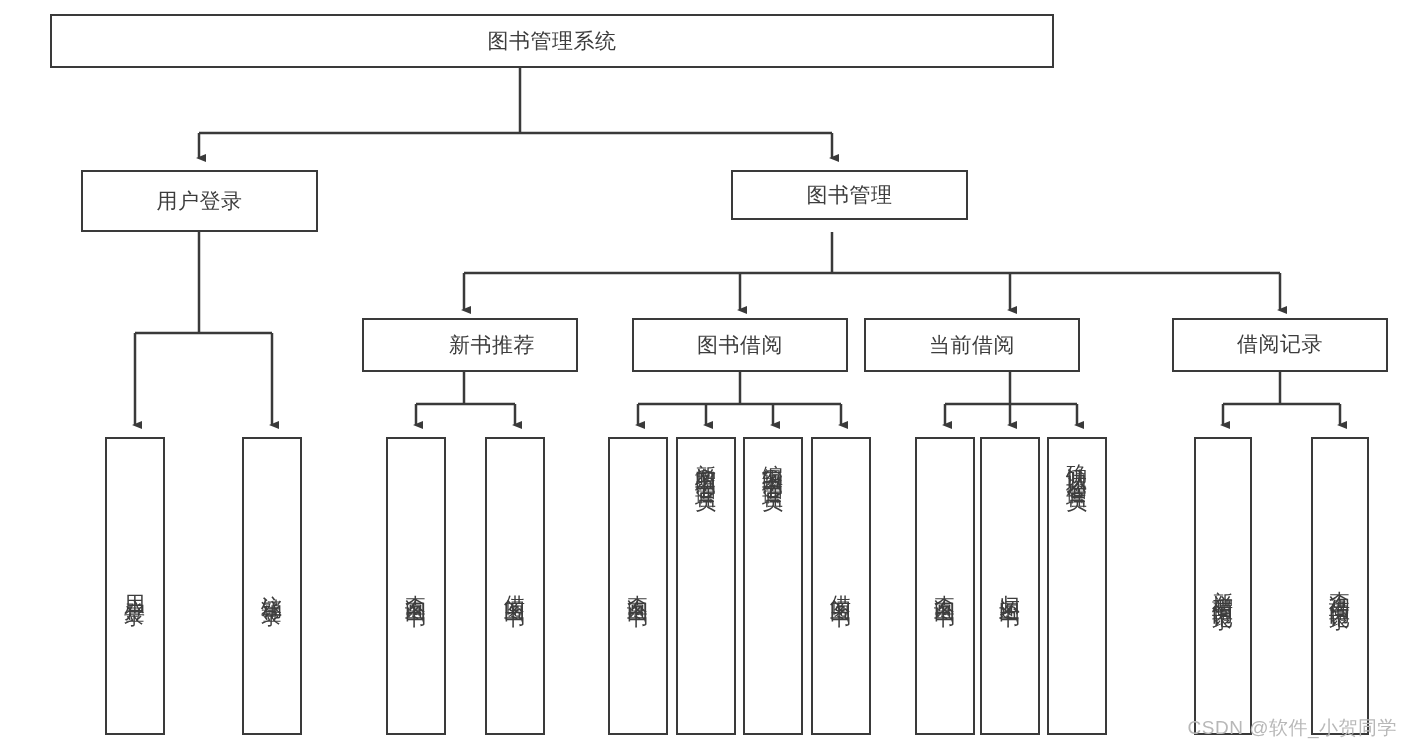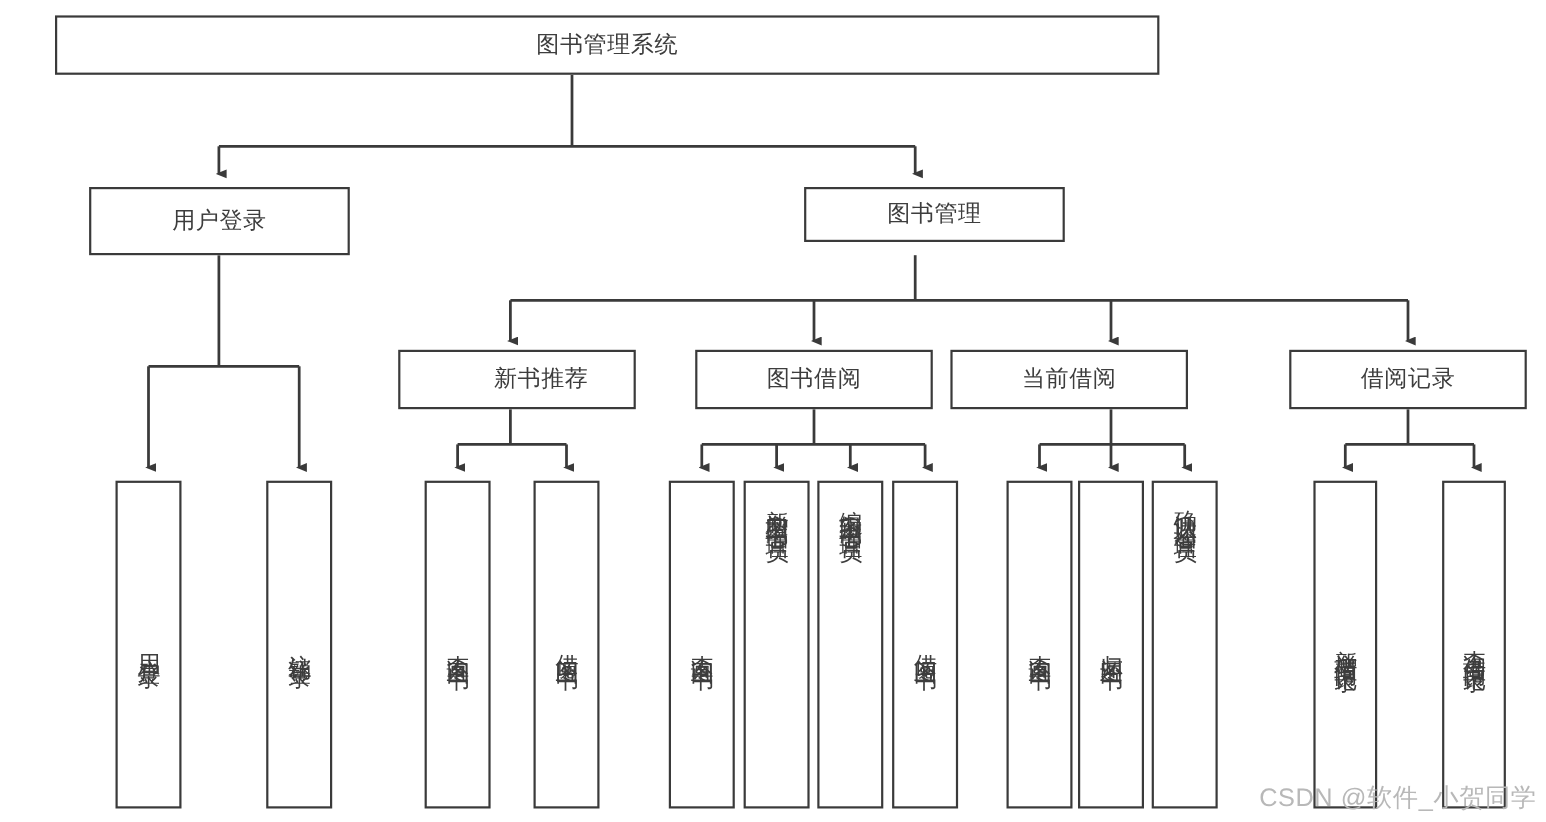--- a/index.html
+++ b/index.html
@@ -65,21 +65,21 @@
     left: 0;
     top: 0;
     width: 1405px;
     height: 747px;
     pointer-events: none;
   }
   .watermark {
     position: absolute;
     right: 8px;
     bottom: 6px;
-    font-size: 23px;
+    font-size: 19px;
     color: #b8b8b8;
     white-space: nowrap;
     letter-spacing: 0.5px;
   }
 </style>
 </head>
 <body>
 
 <div id="diagram-root">
 

